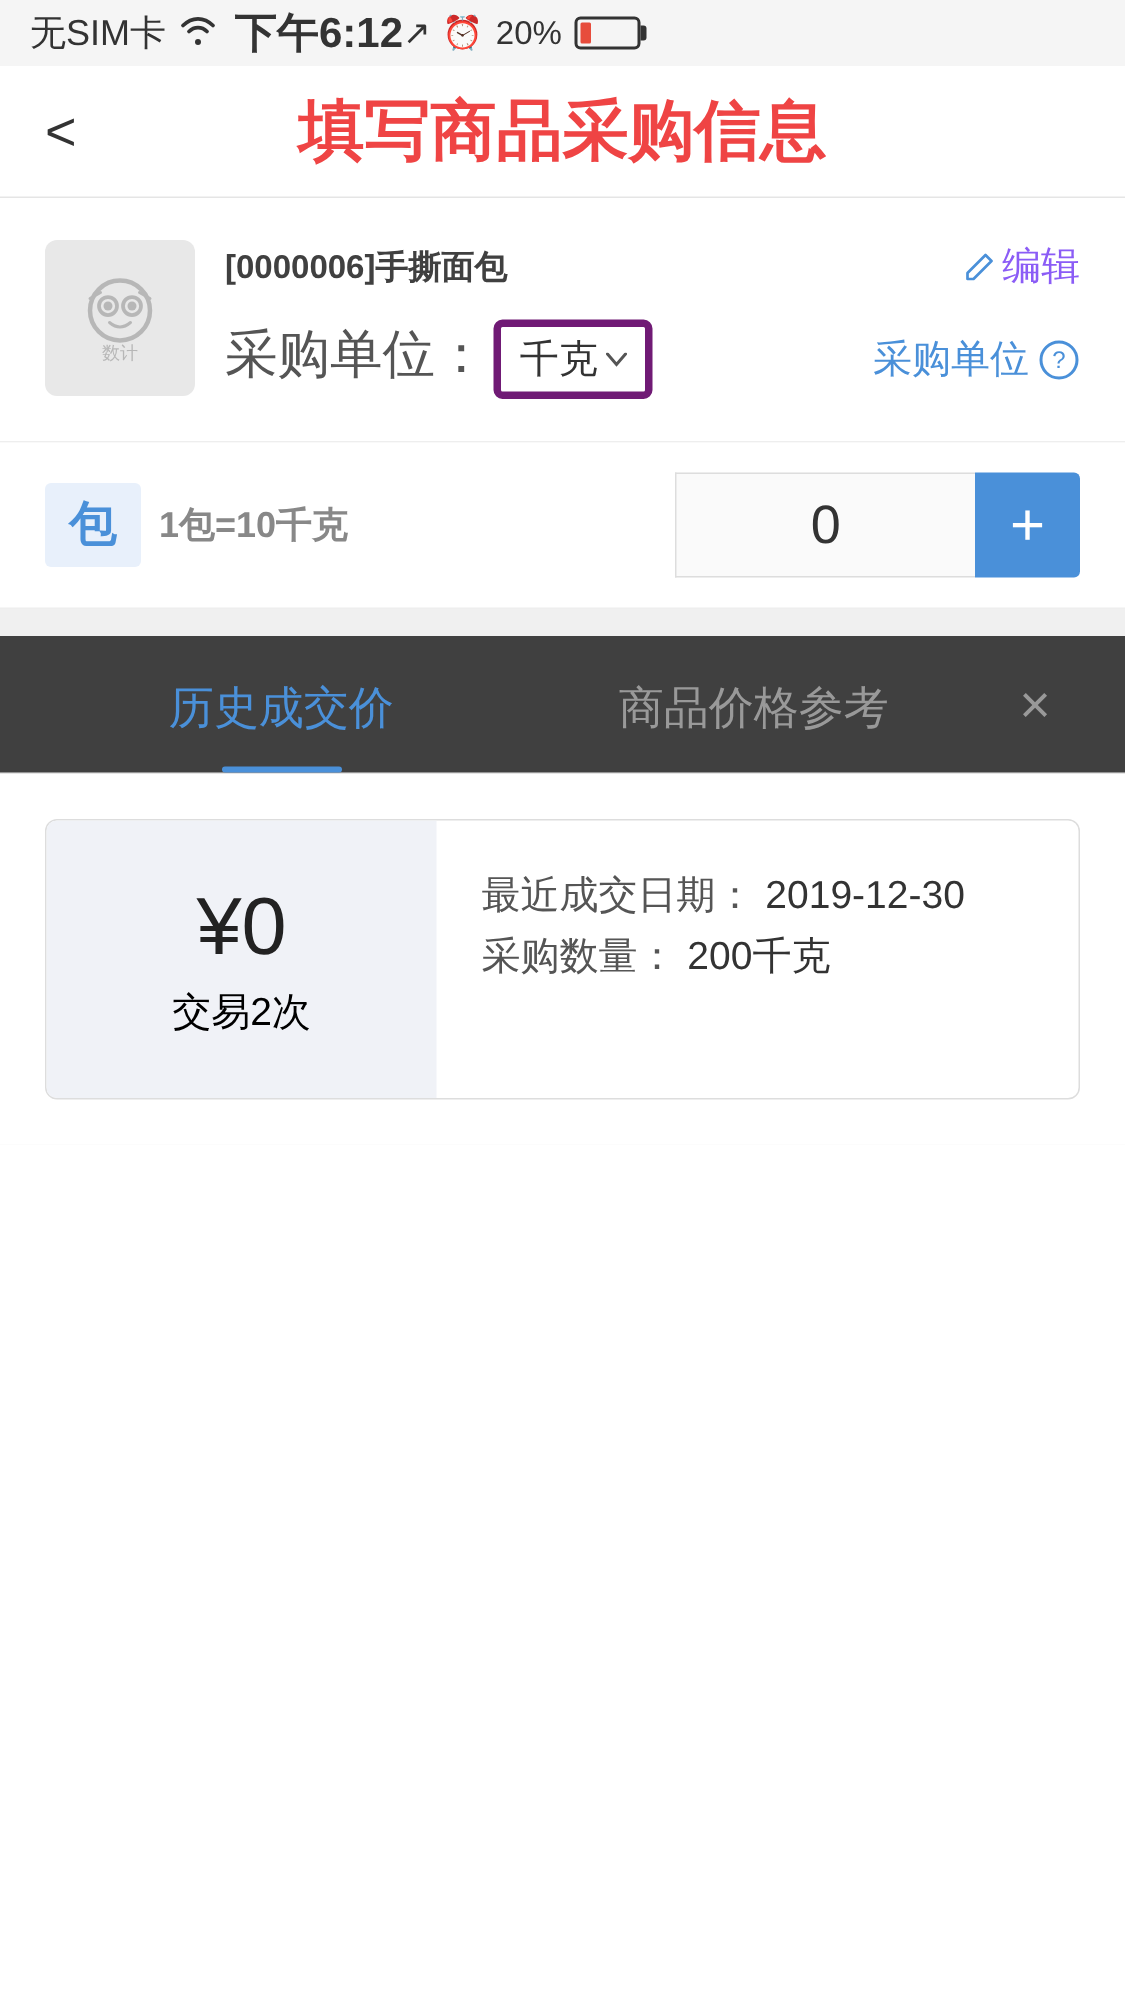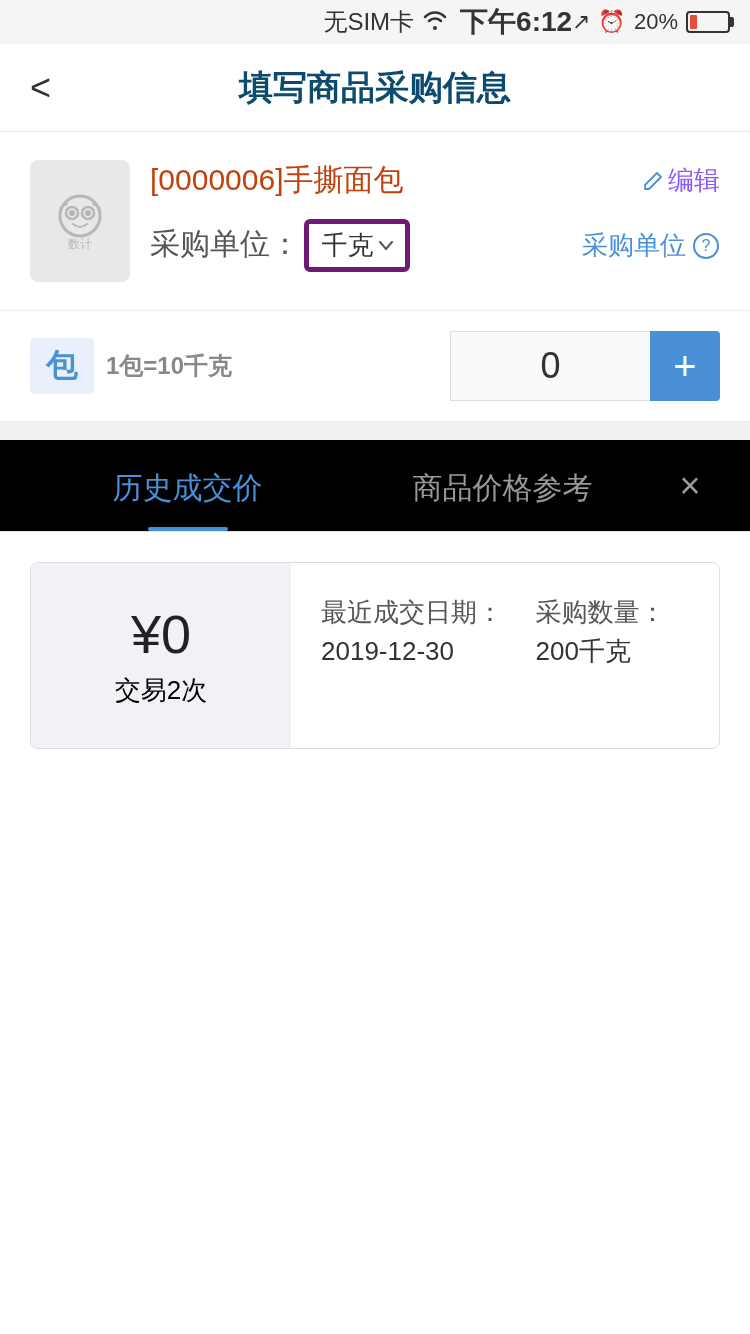--- a/index.html
+++ b/index.html
@@ -12,21 +12,21 @@
       overflow-x: hidden;
     }
 
     
     .status-bar {
       width: 750px;
       height: 44px;
       background: #f5f5f5;
       display: flex;
       align-items: center;
-      justify-content: flex-end;
+      justify-content: flex-start;
       padding: 0 20px;
       font-size: 26px;
       font-weight: 500;
     }
     .status-left {
       display: flex;
       align-items: center;
       gap: 8px;
       font-size: 24px;
       color: #333;
@@ -84,38 +84,38 @@
       position: relative;
     }
     .nav-back {
       position: absolute;
       left: 30px;
       font-size: 36px;
       color: #333;
       cursor: pointer;
     }
     .nav-title {
-      font-size: 34px;
+      font-size: 44px;
       font-weight: 600;
-      color: #0c4a6e;
+      color: #ef4444;
     }
 
     
     .product-card {
       background: #fff;
       margin-top: 0;
       padding: 28px 30px;
       display: flex;
       align-items: flex-start;
       gap: 20px;
       border-bottom: 1px solid #eee;
     }
     .product-thumb {
       width: 100px;
-      height: 122px;
+      height: 104px;
       background: #e8e8e8;
       border-radius: 8px;
       display: flex;
       align-items: center;
       justify-content: center;
       flex-shrink: 0;
       overflow: hidden;
     }
     .product-thumb svg {
       width: 70px;
@@ -125,40 +125,40 @@
     .product-info {
       flex: 1;
     }
     .product-name-row {
       display: flex;
       justify-content: space-between;
       align-items: center;
       margin-bottom: 18px;
     }
     .product-name {
-      font-size: 30px;
-      color: #c2410c;
-      font-weight: 400;
+      font-size: 22px;
+      color: #404040;
+      font-weight: 700;
     }
     .edit-btn {
       font-size: 26px;
       color: #8b5cf6;
       display: flex;
       align-items: center;
       gap: 4px;
       cursor: pointer;
       justify-content: space-between;
     }
     .unit-row {
       display: flex;
       justify-content: space-between;
       align-items: center;
     }
     .unit-label {
-      font-size: 30px;
+      font-size: 35px;
       color: #555;
     }
     .unit-select {
       display: inline-flex;
       align-items: center;
       border: 5px solid #701a75;
       border-radius: 6px;
       padding: 4px 12px;
       font-size: 26px;
       color: #333;
@@ -233,21 +233,21 @@
     }
 
     
     .section-divider {
       height: 18px;
       background: #f0f0f0;
     }
 
     
     .tab-bar {
-      background: #000000;
+      background: #404040;
       display: flex;
       align-items: center;
       border-bottom: 1px solid #e5e5e5;
       position: relative;
       padding: 0 30px;
     }
     .tab-item {
       flex: 1;
       text-align: center;
       padding: 28px 0 22px;
@@ -310,21 +310,21 @@
     }
     .price-transactions {
       font-size: 26px;
       color: #000000;
       margin-top: 8px;
     }
     .price-card-right {
       flex: 1;
       padding: 30px 30px;
       display: flex;
-      flex-direction: row;
+      flex-direction: column;
       gap: 2px;
     }
     .price-detail-row {
       font-size: 26px;
       color: #333;
       line-height: 1.5;
     }
     .price-detail-label {
       color: #555;
     }

